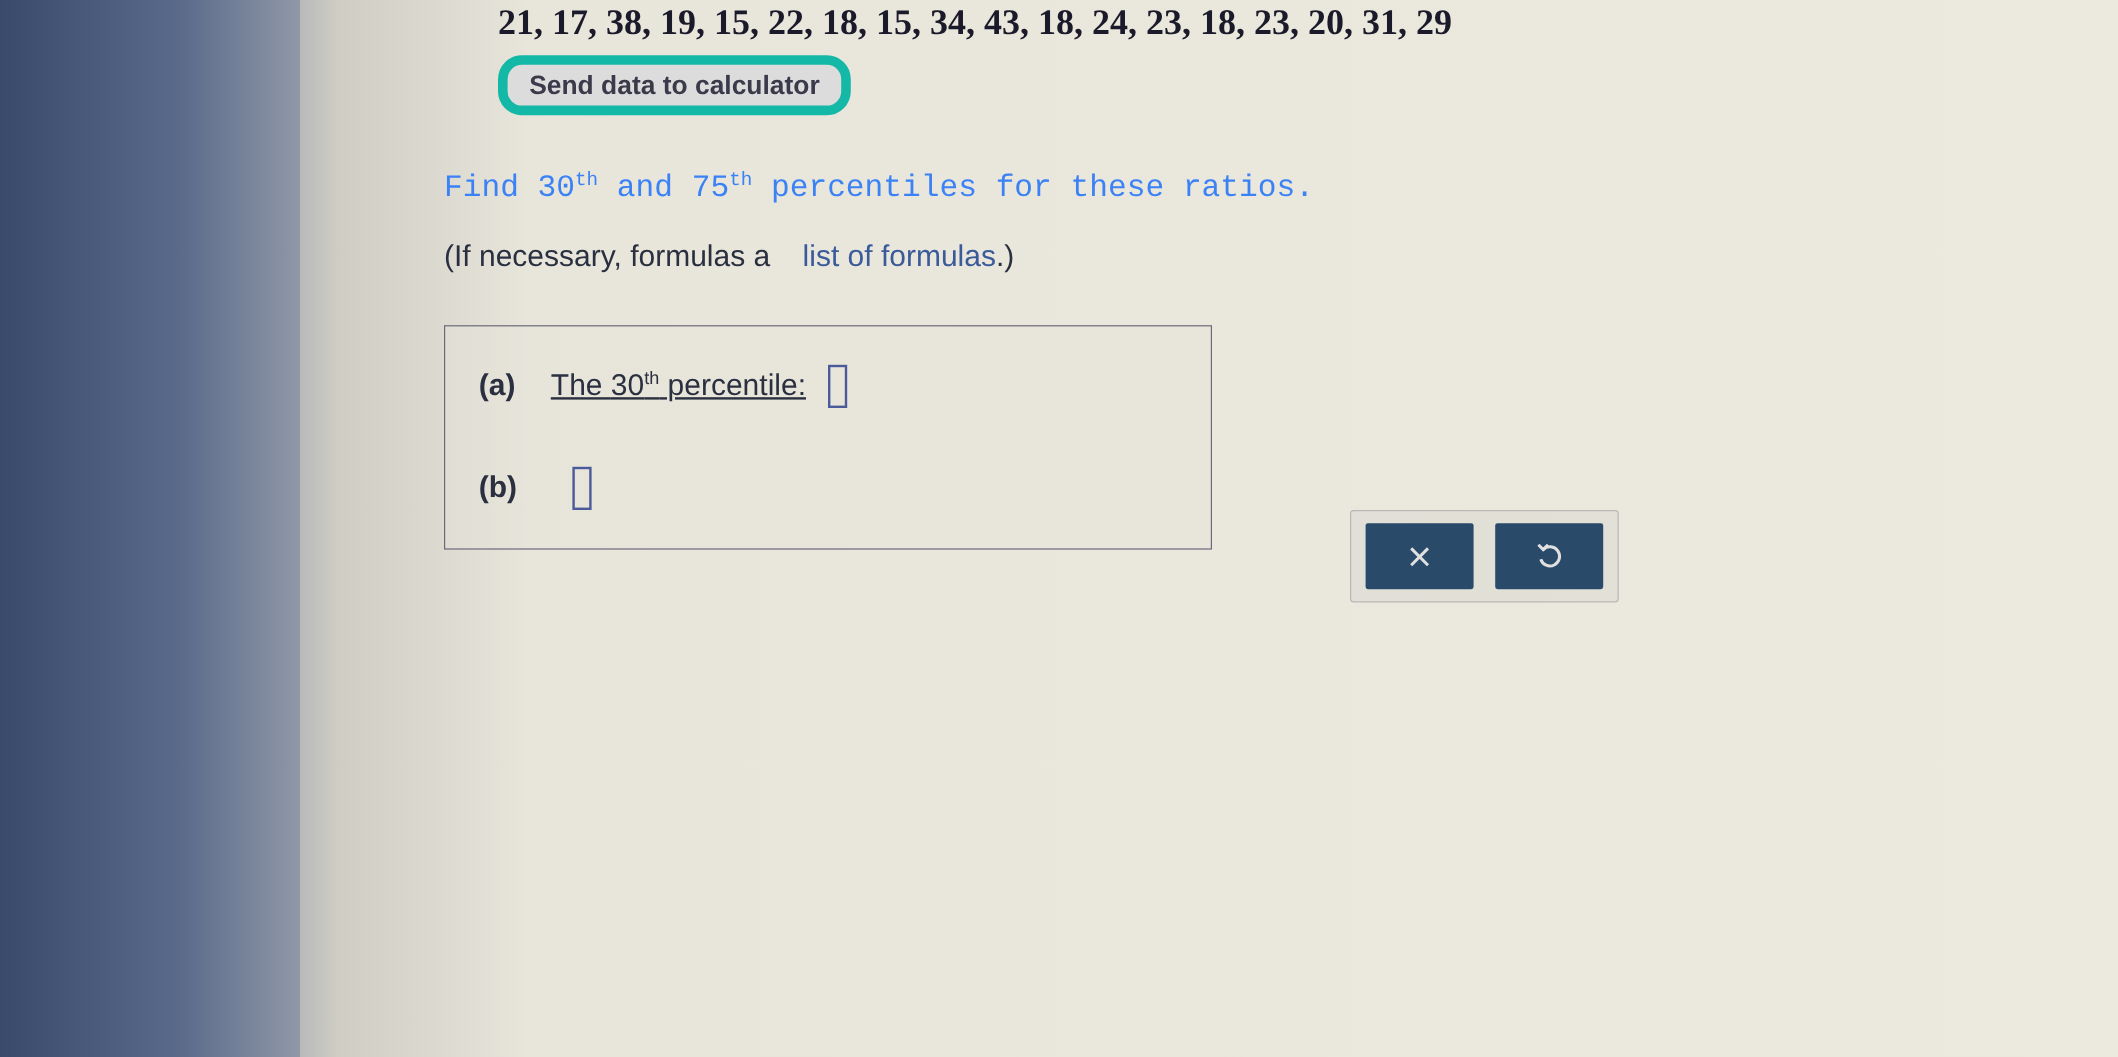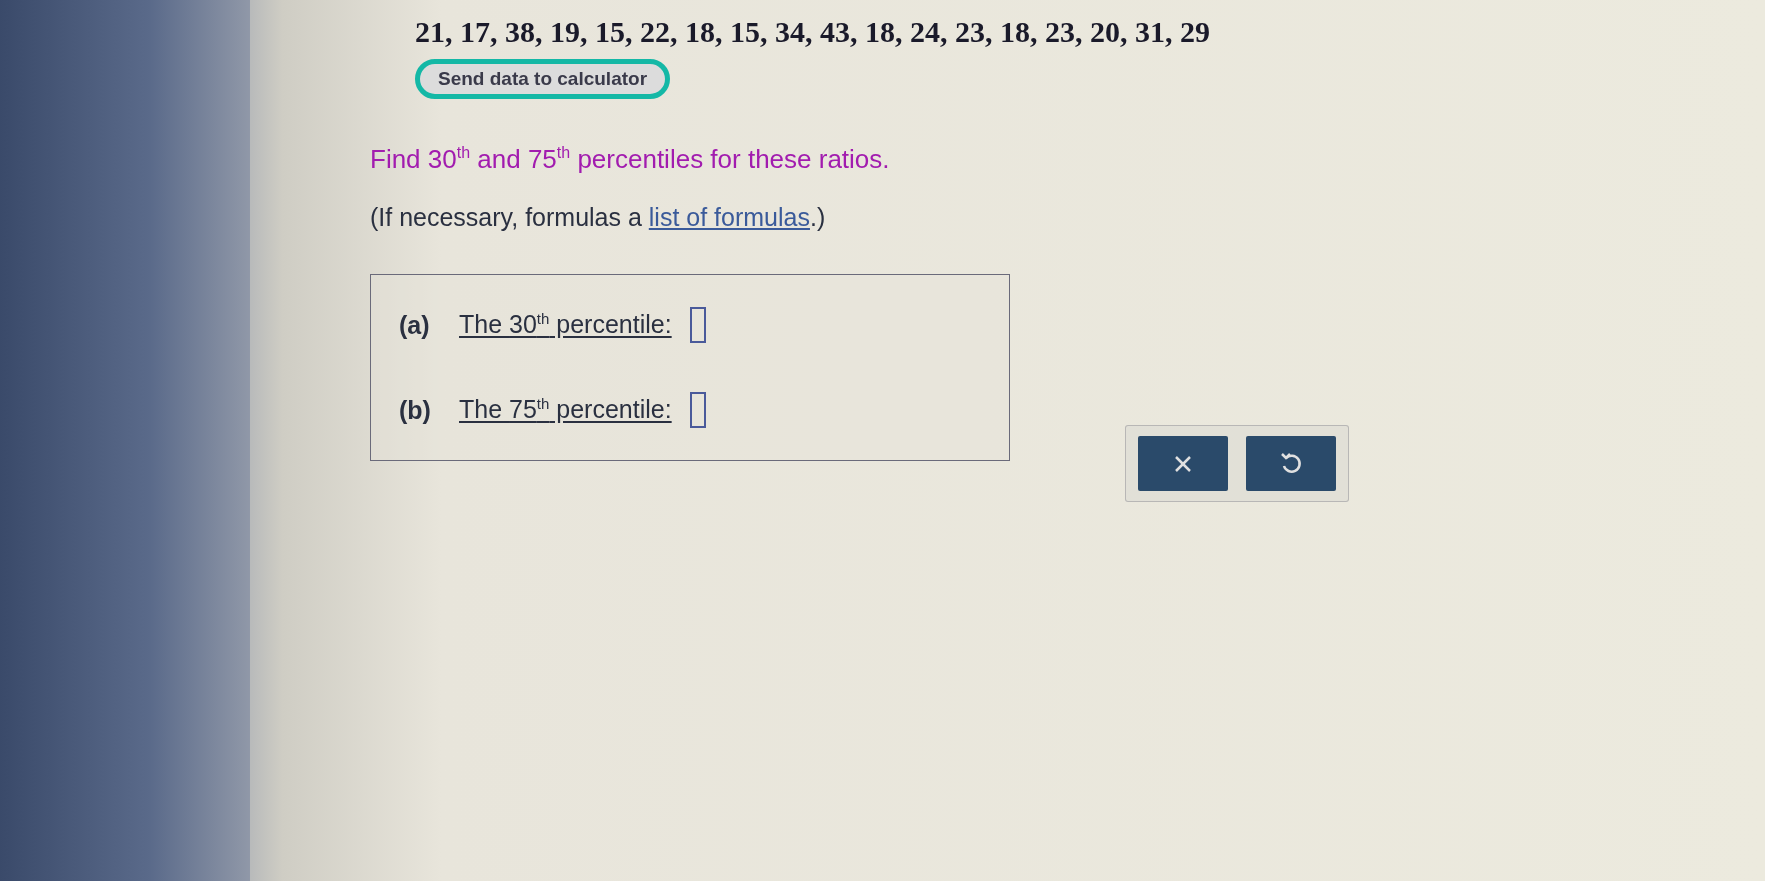--- a/index.html
+++ b/index.html
@@ -23,51 +23,52 @@
       position: absolute;
       left: 370px;
       top: 0;
       width: 1100px;
     }
     .data-list {
       font-family: 'Times New Roman', serif;
       font-size: 30px;
       font-weight: bold;
       color: #1a1a2a;
-      margin-top: 15px;
+      margin-top: 2px;
       margin-left: 45px;
     }
     .send-button {
       display: inline-block;
       margin-top: 10px;
       margin-left: 45px;
       padding: 4px 18px;
-      border: 5px solid #14b8a6;
+      border: 8px solid #14b8a6;
       border-radius: 20px;
       background: #dcdcdc;
       color: #3a3a4a;
-      font-size: 19px;
+      font-size: 22px;
       font-weight: bold;
       cursor: pointer;
     }
     .find-line {
       margin-top: 45px;
       font-size: 26px;
-      color: #a21caf;
+      color: #3b82f6;
+      font-family: Liberation Mono, monospace;
     }
     .find-line sup { font-size: 16px; }
     .consult-line {
       margin-top: 28px;
       font-size: 25px;
       color: #2a3040;
     }
     .consult-line .link {
       color: #3a5a9a;
-      text-decoration: underline;
       cursor: pointer;
+      margin-left: 20px;
     }
     .answer-box {
       margin-top: 42px;
       width: 640px;
       border: 1px solid #6a6a7a;
       padding: 20px 28px 20px 28px;
       background: rgba(230,228,218,0.4);
     }
     .answer-row {
       display: flex;
@@ -140,23 +141,20 @@
   <div class="answer-box">
     <div class="answer-row">
       <span class="part-label">(a)</span>
       <span class="percentile-text">
         <span>The </span><span>30</span><sup>th</sup><span> percentile:</span>
       </span>
       <span class="input-box"></span>
     </div>
     <div class="answer-row">
       <span class="part-label">(b)</span>
-      <span class="percentile-text">
-        <span>The </span><span>75</span><sup>th</sup><span> percentile:</span>
-      </span>
       <span class="input-box"></span>
     </div>
   </div>
 
   <div class="button-row">
     <button class="action-btn">
       <svg width="22" height="22" viewBox="0 0 22 22" stroke-width="2.5">
         <line x1="4" y1="4" x2="18" y2="18"></line>
         <line x1="18" y1="4" x2="4" y2="18"></line>
       </svg>

